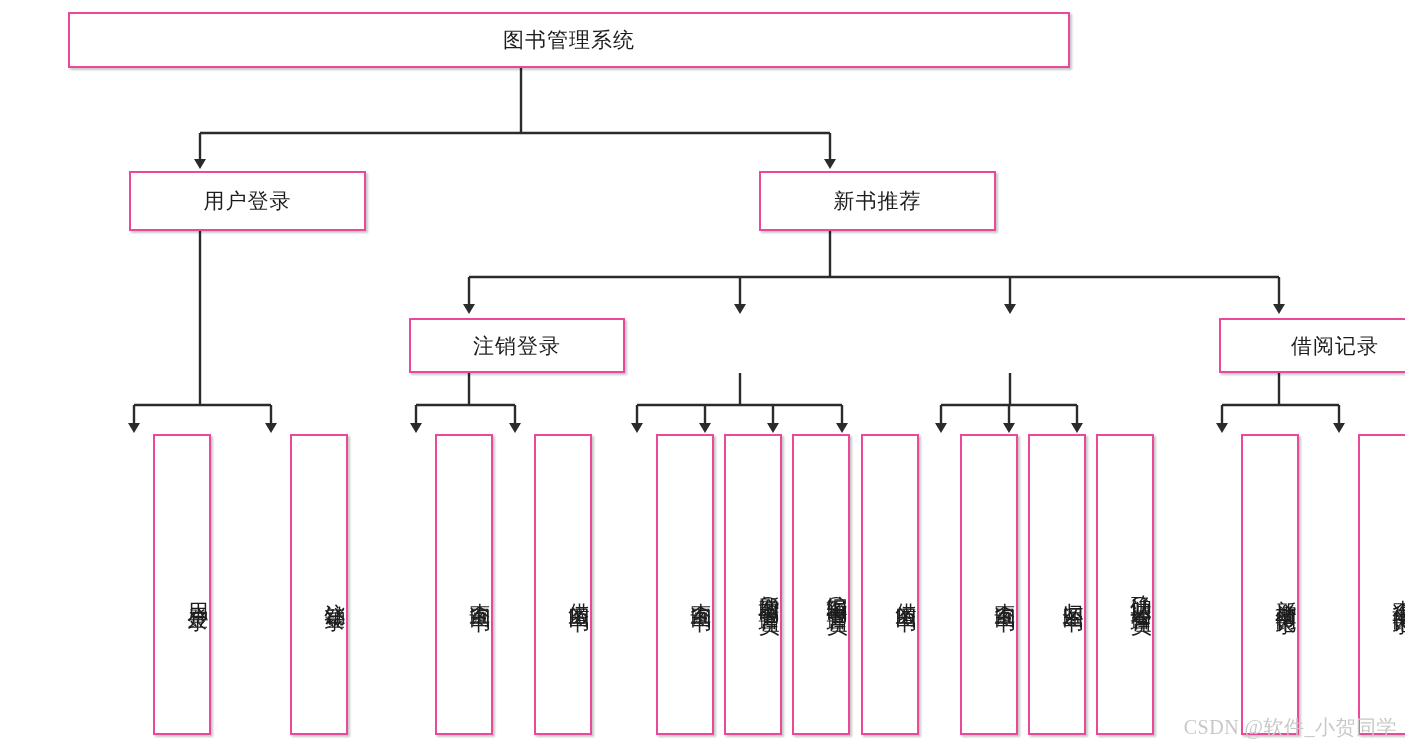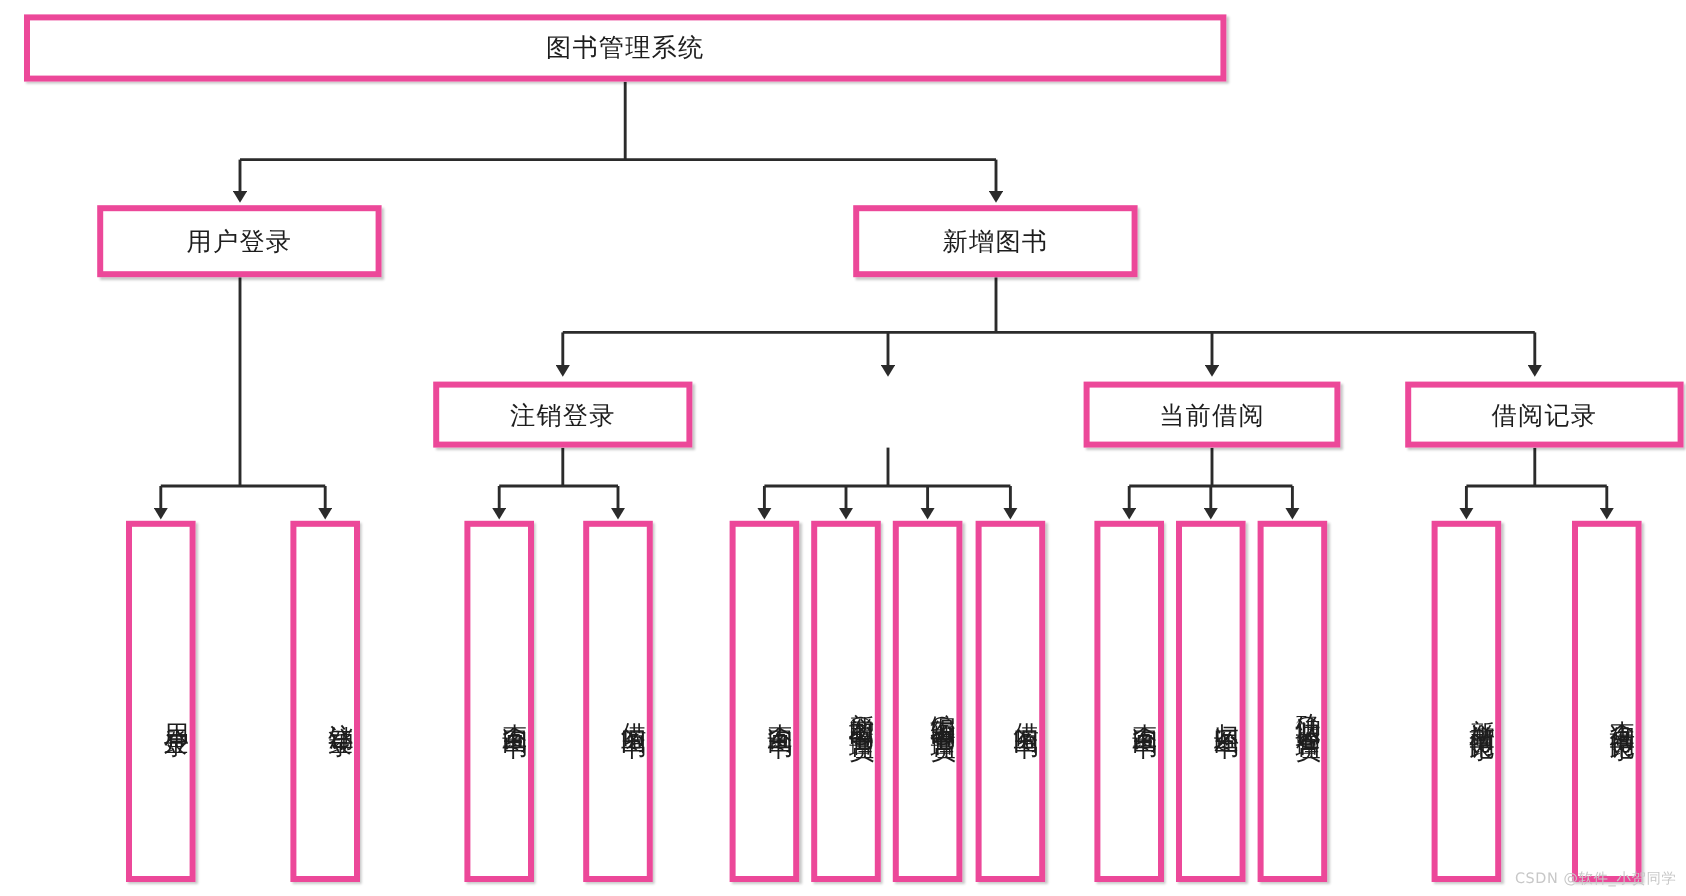--- a/index.html
+++ b/index.html
@@ -28,26 +28,27 @@
     width: 1405px;
     height: 747px;
     pointer-events: none;
   }
 
   
   .node {
     position: absolute;
     box-sizing: border-box;
     background: #ffffff;
-    border: 5px solid #ec4899;
+    border: 2px solid #ec4899;
     box-shadow: 2px 2px 2px rgba(0,0,0,0.22);
     display: flex;
     align-items: center;
     justify-content: center;
     color: #1d1d1d;
+    margin-left: 48px;
   }
 
   .node.horiz {
     font-size: 21px;
     letter-spacing: 1px;
     white-space: nowrap;
   }
 
   
   .node.vert {
@@ -63,24 +64,25 @@
   .node.vert .vtext {
     writing-mode: vertical-rl;
     text-orientation: upright;
     white-space: nowrap;
   }
 
   .watermark {
     position: absolute;
     right: 8px;
     bottom: 6px;
-    font-size: 12px;
+    font-size: 20px;
     color: #c8c8c8;
     white-space: nowrap;
     letter-spacing: 0.5px;
+    font-family: Liberation Serif, serif;
   }
 </style>
 </head>
 <body>
 
 <div id="canvas">
 
   <svg class="edges" viewBox="0 0 1405 747" width="1405" height="747">
     <defs>
       <marker id="arrow" markerWidth="10" markerHeight="12" refX="1" refY="6" orient="auto" markerUnits="userSpaceOnUse">
@@ -133,31 +135,28 @@
 
   <div class="node horiz" style="left:20px; top:12px; width:1002px; height:56px;">
     <span>图书管理系统</span>
   </div>
 
   <div class="node horiz" style="left:81px; top:171px; width:237px; height:60px;">
     <span>用户登录</span>
   </div>
 
   <div class="node horiz" style="left:711px; top:171px; width:237px; height:60px;">
-    <span>新增图书</span>
+    <span>新书推荐</span>
   </div>
 
   <div class="node horiz" style="left:361px; top:318px; width:216px; height:55px;">
     <span>注销登录</span>
   </div>
 
 
-  <div class="node horiz" style="left:903px; top:318px; width:214px; height:55px;">
-    <span>当前借阅</span>
-  </div>
 
   <div class="node horiz" style="left:1171px; top:318px; width:232px; height:55px;">
     <span>借阅记录</span>
   </div>
 
   <div class="node vert" style="left:105px; top:434px; width:58px; height:301px;">
     <span class="vtext">用户登录</span>
   </div>
 
   <div class="node vert" style="left:242px; top:434px; width:58px; height:301px;">

